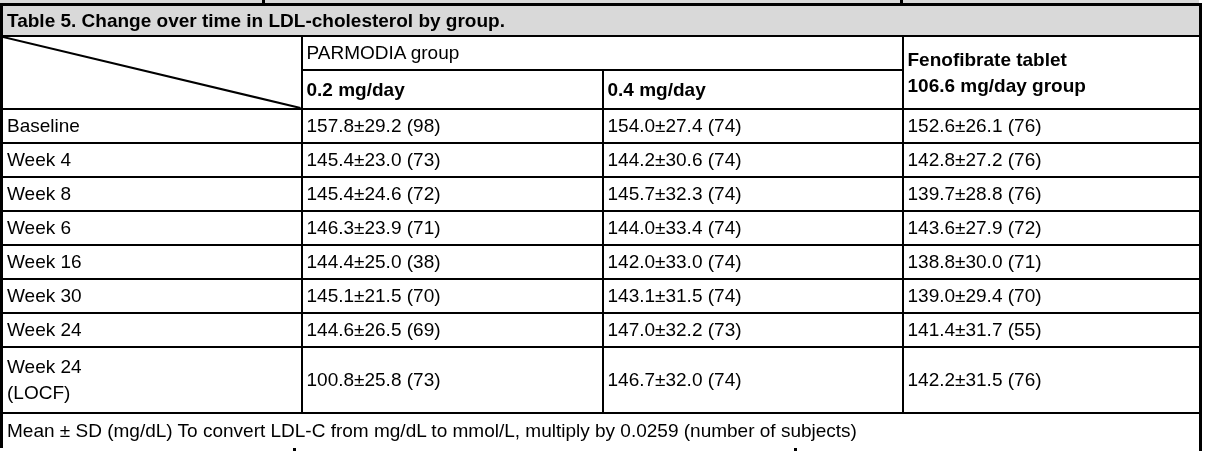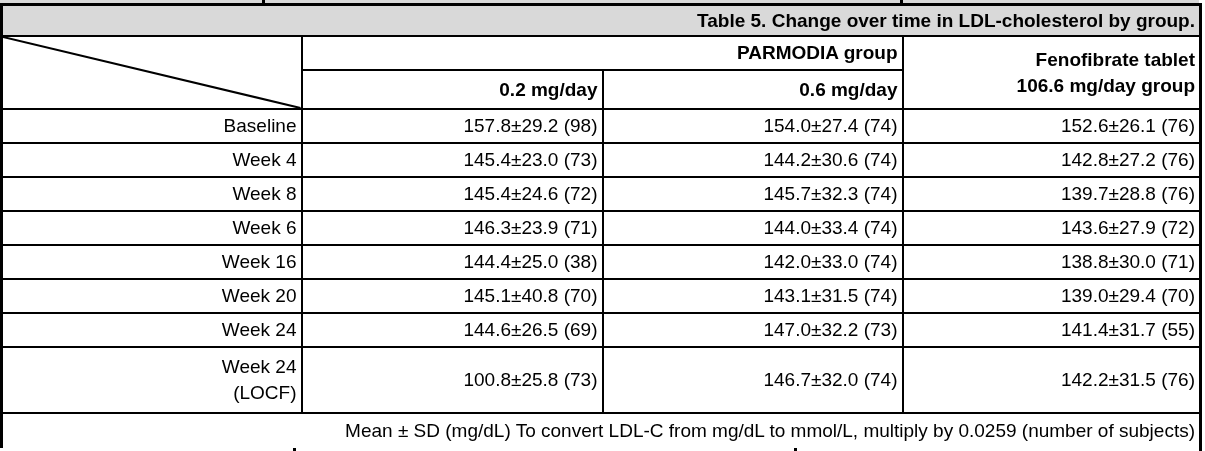--- a/index.html
+++ b/index.html
@@ -57,34 +57,34 @@
     top: 3px;
     left: 0;
     width: 1199px;
     border-collapse: collapse;
     table-layout: fixed;
     border: 3px solid #000;
     font-size: 19px;
   }
   table.ldl-table td {
     border: 2px solid #000;
-    text-align: right;
+    text-align: left;
     vertical-align: middle;
     padding: 2px 4px;
     overflow: hidden;
   }
   td.title-cell {
     height: 25px;
     text-align: left;
     font-weight: bold;
     padding-left: 8px;
   }
   td.group-head {
     height: 28px;
-    font-weight: bold;
+    font-weight: normal;
   }
   td.sub-head {
     height: 33px;
     font-weight: bold;
     margin-left: 32px;
   }
   td.feno-head {
     font-weight: bold;
     line-height: 26px;
   }
@@ -138,21 +138,21 @@
             <line x1="0" y1="0" x2="100" y2="100" stroke="#000" stroke-width="2" vector-effect="non-scaling-stroke"></line>
           </svg>
         </td>
         <td class="group-head" colspan="2">PARMODIA group</td>
         <td class="feno-head pre" rowspan="2">Fenofibrate tablet
 106.6 mg/day group</td>
       </tr>
 
       <tr>
         <td class="sub-head">0.2 mg/day</td>
-        <td class="sub-head">0.6 mg/day</td>
+        <td class="sub-head">0.4 mg/day</td>
       </tr>
 
       <tr class="data-row">
         <td>Baseline</td>
         <td>157.8±29.2 (98)</td>
         <td>154.0±27.4 (74)</td>
         <td>152.6±26.1 (76)</td>
       </tr>
       <tr class="data-row">
         <td>Week 4</td>
@@ -172,22 +172,22 @@
         <td>144.0±33.4 (74)</td>
         <td>143.6±27.9 (72)</td>
       </tr>
       <tr class="data-row">
         <td>Week 16</td>
         <td>144.4±25.0 (38)</td>
         <td>142.0±33.0 (74)</td>
         <td>138.8±30.0 (71)</td>
       </tr>
       <tr class="data-row">
-        <td>Week 20</td>
-        <td>145.1±40.8 (70)</td>
+        <td>Week 30</td>
+        <td>145.1±21.5 (70)</td>
         <td>143.1±31.5 (74)</td>
         <td>139.0±29.4 (70)</td>
       </tr>
       <tr class="data-row">
         <td>Week 24</td>
         <td>144.6±26.5 (69)</td>
         <td>147.0±32.2 (73)</td>
         <td>141.4±31.7 (55)</td>
       </tr>
       <tr class="locf-row">

